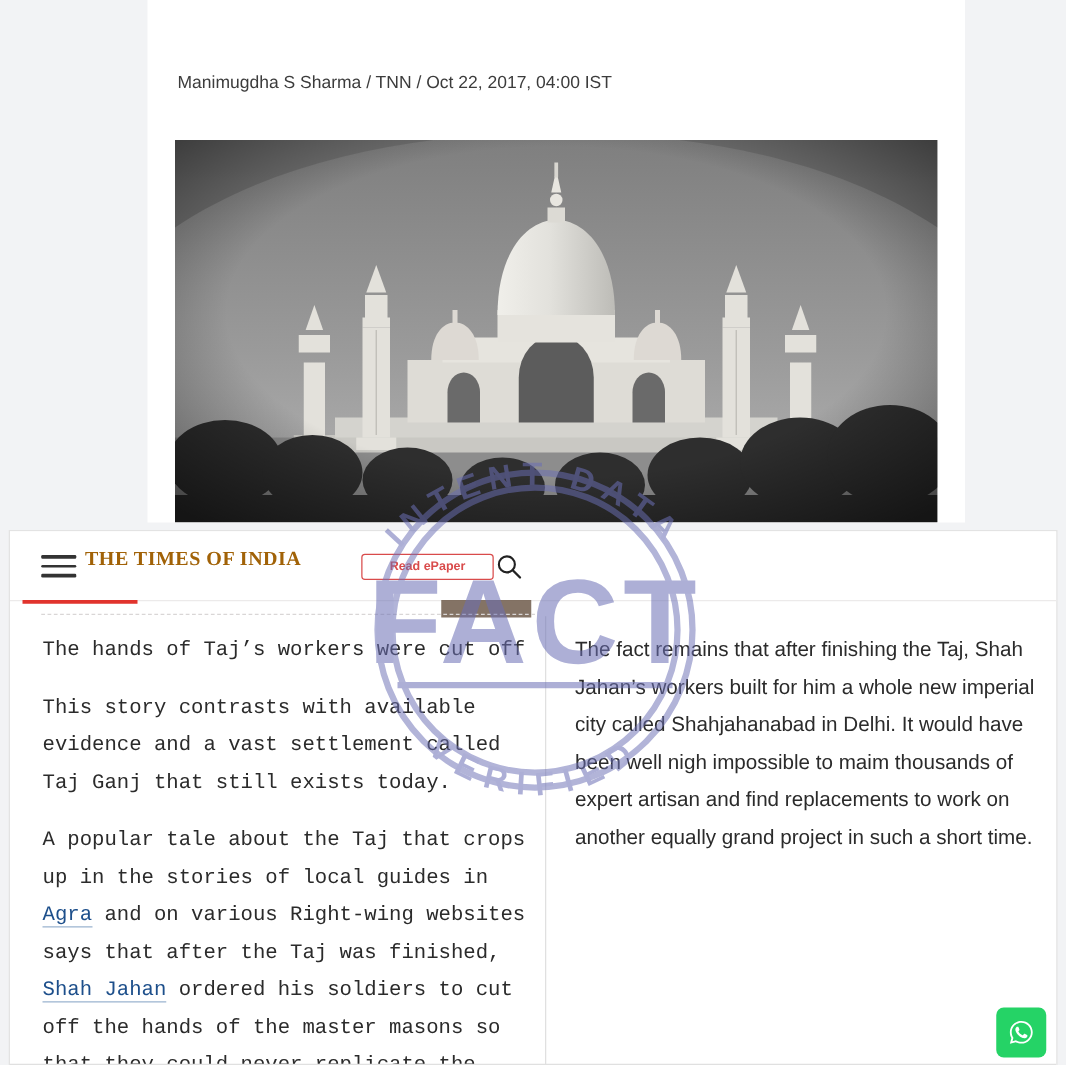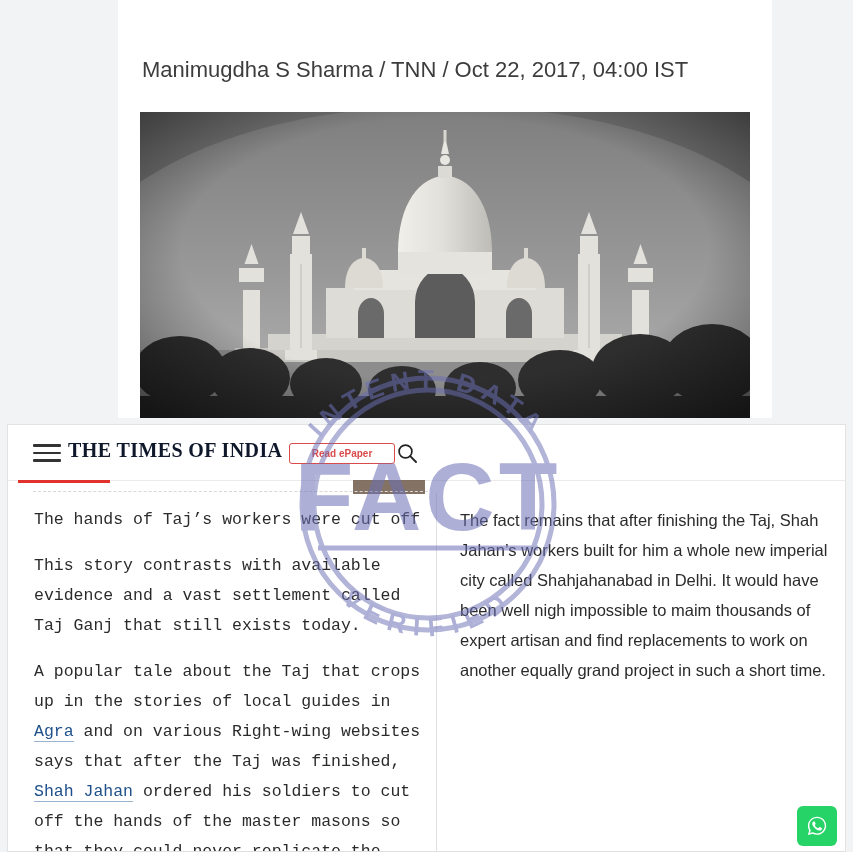--- a/index.html
+++ b/index.html
@@ -34,21 +34,21 @@
     font-weight: bold;
     font-size: 31px;
     color: #1a1a1a;
     letter-spacing: -0.2px;
     white-space: nowrap;
   }
   .byline {
     position: absolute;
     left: 24px;
     top: 57px;
-    font-size: 22px;
+    font-size: 14px;
     color: #3c3c3c;
     white-space: nowrap;
   }
 
   
   .photo {
     position: absolute;
     left: 22px;
     top: 112px;
     width: 610px;
@@ -91,23 +91,23 @@
     background: #333;
     margin-bottom: 5px;
     border-radius: 1px;
   }
   .toi-logo {
     position: absolute;
     left: 60px;
     top: 14px;
     font-family: "Liberation Serif", serif;
     font-weight: bold;
-    font-size: 20px;
+    font-size: 16px;
     letter-spacing: 0.4px;
-    color: #0f172a;
+    color: #a16207;
     white-space: nowrap;
   }
   .epaper-btn {
     position: absolute;
     left: 281px;
     top: 18px;
     width: 104px;
     height: 19px;
     border: 1px solid #d94b4b;
     border-radius: 3px;

